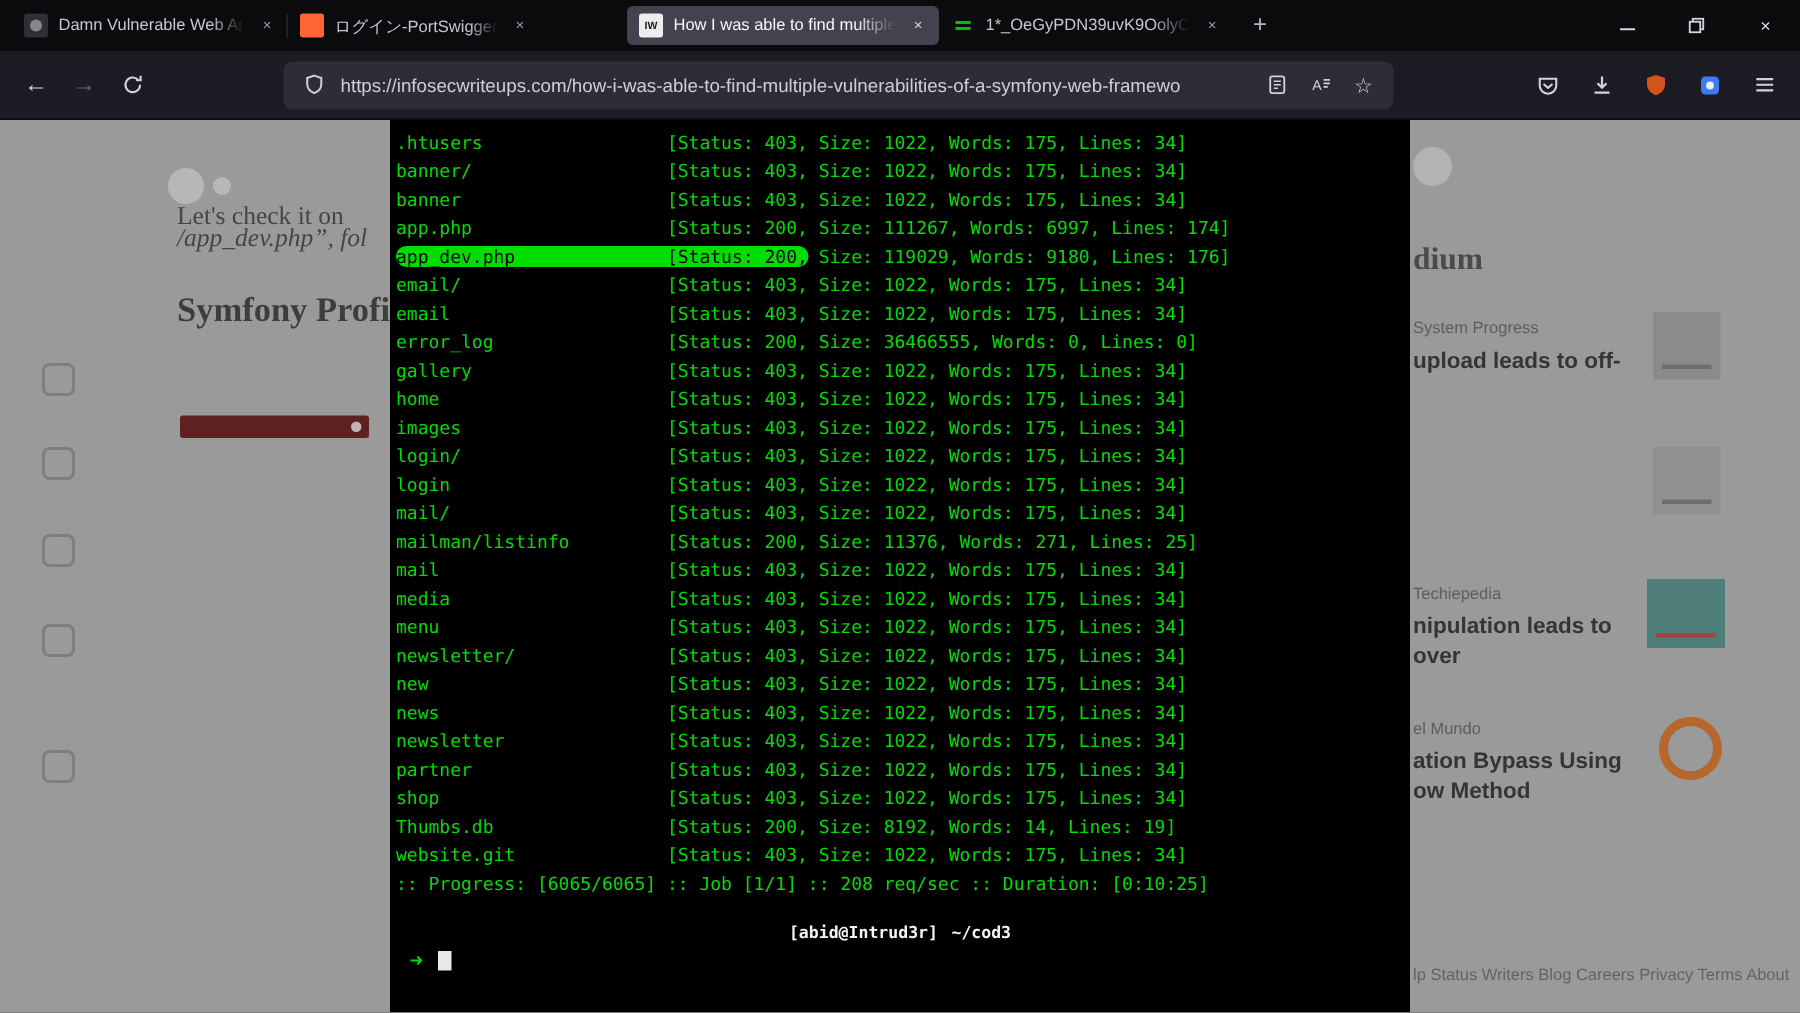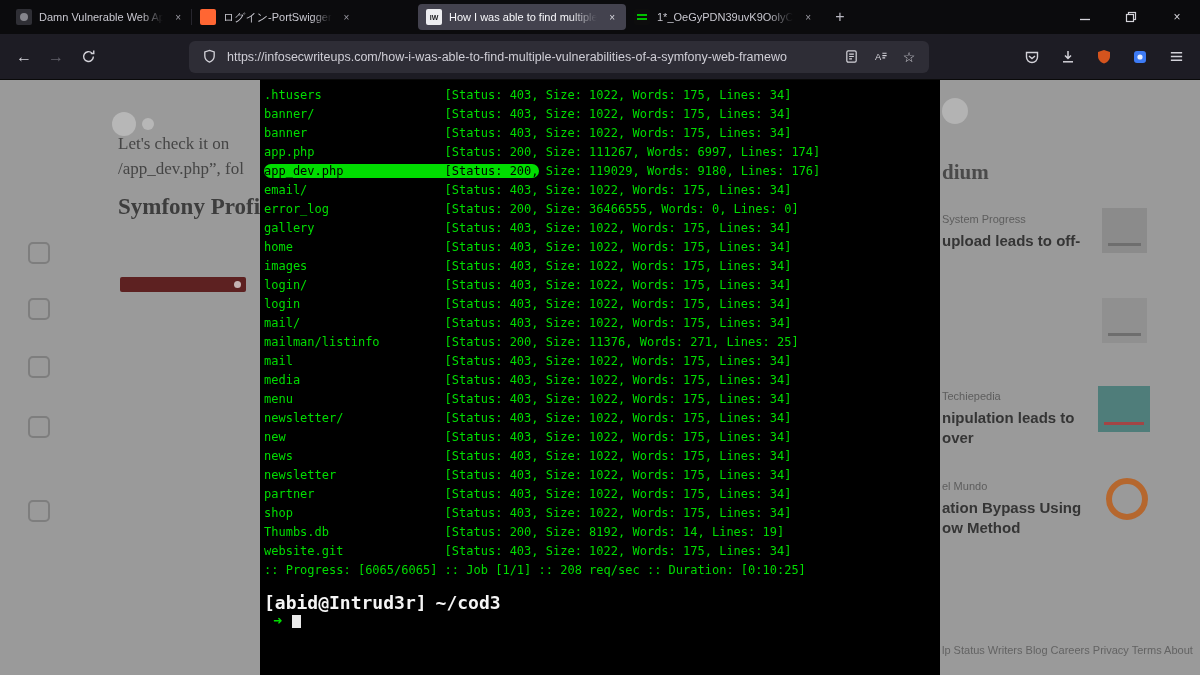--- a/index.html
+++ b/index.html
@@ -61,21 +61,21 @@
   .thumb-inner { position:absolute; left:6px; right:6px; bottom:7px; height:3px; background:#6e6e6e; }
   .ring { position:absolute; left:1106px; top:398px; width:42px; height:42px; border:6px solid #b5672e; border-radius:50%; }
   .footer-links { position:absolute; left:942px; top:564px; font-size:11px; color:#636363; white-space:nowrap; }
 
   
   .terminal { position:absolute; left:260px; top:0; width:680px; height:595px; z-index:5;
               background:var(--term-bg,#000); padding:6px 4px; overflow:hidden;
               font-family:"DejaVu Sans Mono", monospace; }
   .trow { font-size:12px; line-height:19px; color:var(--term-green,#00dd00); white-space:pre; }
   .hl { background:var(--term-green,#00dd00); color:#000;border-radius:8px; }
-  .prompt-line { margin-top:13px; font-size:18px; line-height:19px; white-space:pre; color:var(--term-prompt,#f5f5f5); font-weight:bold; }
+  .prompt-line { margin-top:13px; font-size:11px; line-height:19px; white-space:pre; color:var(--term-prompt,#f5f5f5); font-weight:bold;text-align:center; }
   .prompt-path { margin-left:9px; }
   .arrow-line { font-size:15px; line-height:19px; padding-left:9px; display:flex; align-items:center; }
   .arrow { color:var(--term-green,#00dd00); font-weight:bold; }
   .cursor { display:inline-block; width:9px; height:13px; background:#e9e9e9; margin-left:10px; }
 </style>
 </head>
 <body>
 
 <div class="window">
 
@@ -192,21 +192,21 @@
   </div>
 
   <div class="content">
 
     <div class="page">
 
       <div class="dot" style="left:112px; top:32px; width:24px; height:24px;"></div>
       <div class="dot" style="left:142px; top:38px; width:12px; height:12px;"></div>
 
       <div class="art-line" style="top:54px;">Let's check it on</div>
-      <div class="art-line" style="top:79px; ">/app_dev.php”, fol</div>
+      <div class="art-line" style="top:69px; font-style:italic;">/app_dev.php”, fol</div>
       <div class="art-heading" style="top:114px;">Symfony Profile</div>
 
       <div class="redbar"></div>
 
       <div class="rail-icon" style="top:162px;"></div>
       <div class="rail-icon" style="top:218px;"></div>
       <div class="rail-icon" style="top:276px;"></div>
       <div class="rail-icon" style="top:336px;"></div>
       <div class="rail-icon" style="top:420px;"></div>
 
@@ -246,20 +246,21 @@
     </div>
 
     <div class="terminal">
       <div id="terminal-output">
           <div class="trow">.htusers                 [Status: 403, Size: 1022, Words: 175, Lines: 34]</div>
           <div class="trow">banner/                  [Status: 403, Size: 1022, Words: 175, Lines: 34]</div>
           <div class="trow">banner                   [Status: 403, Size: 1022, Words: 175, Lines: 34]</div>
           <div class="trow">app.php                  [Status: 200, Size: 111267, Words: 6997, Lines: 174]</div>
           <div class="trow"><span class="hl">app_dev.php              [Status: 200,</span><span> Size: 119029, Words: 9180, Lines: 176]</span></div>
           <div class="trow">email/                   [Status: 403, Size: 1022, Words: 175, Lines: 34]</div>
+          <div class="trow">email                    [Status: 403, Size: 1022, Words: 175, Lines: 34]</div>
           <div class="trow">error_log                [Status: 200, Size: 36466555, Words: 0, Lines: 0]</div>
           <div class="trow">gallery                  [Status: 403, Size: 1022, Words: 175, Lines: 34]</div>
           <div class="trow">home                     [Status: 403, Size: 1022, Words: 175, Lines: 34]</div>
           <div class="trow">images                   [Status: 403, Size: 1022, Words: 175, Lines: 34]</div>
           <div class="trow">login/                   [Status: 403, Size: 1022, Words: 175, Lines: 34]</div>
           <div class="trow">login                    [Status: 403, Size: 1022, Words: 175, Lines: 34]</div>
           <div class="trow">mail/                    [Status: 403, Size: 1022, Words: 175, Lines: 34]</div>
           <div class="trow">mailman/listinfo         [Status: 200, Size: 11376, Words: 271, Lines: 25]</div>
           <div class="trow">mail                     [Status: 403, Size: 1022, Words: 175, Lines: 34]</div>
           <div class="trow">media                    [Status: 403, Size: 1022, Words: 175, Lines: 34]</div>

